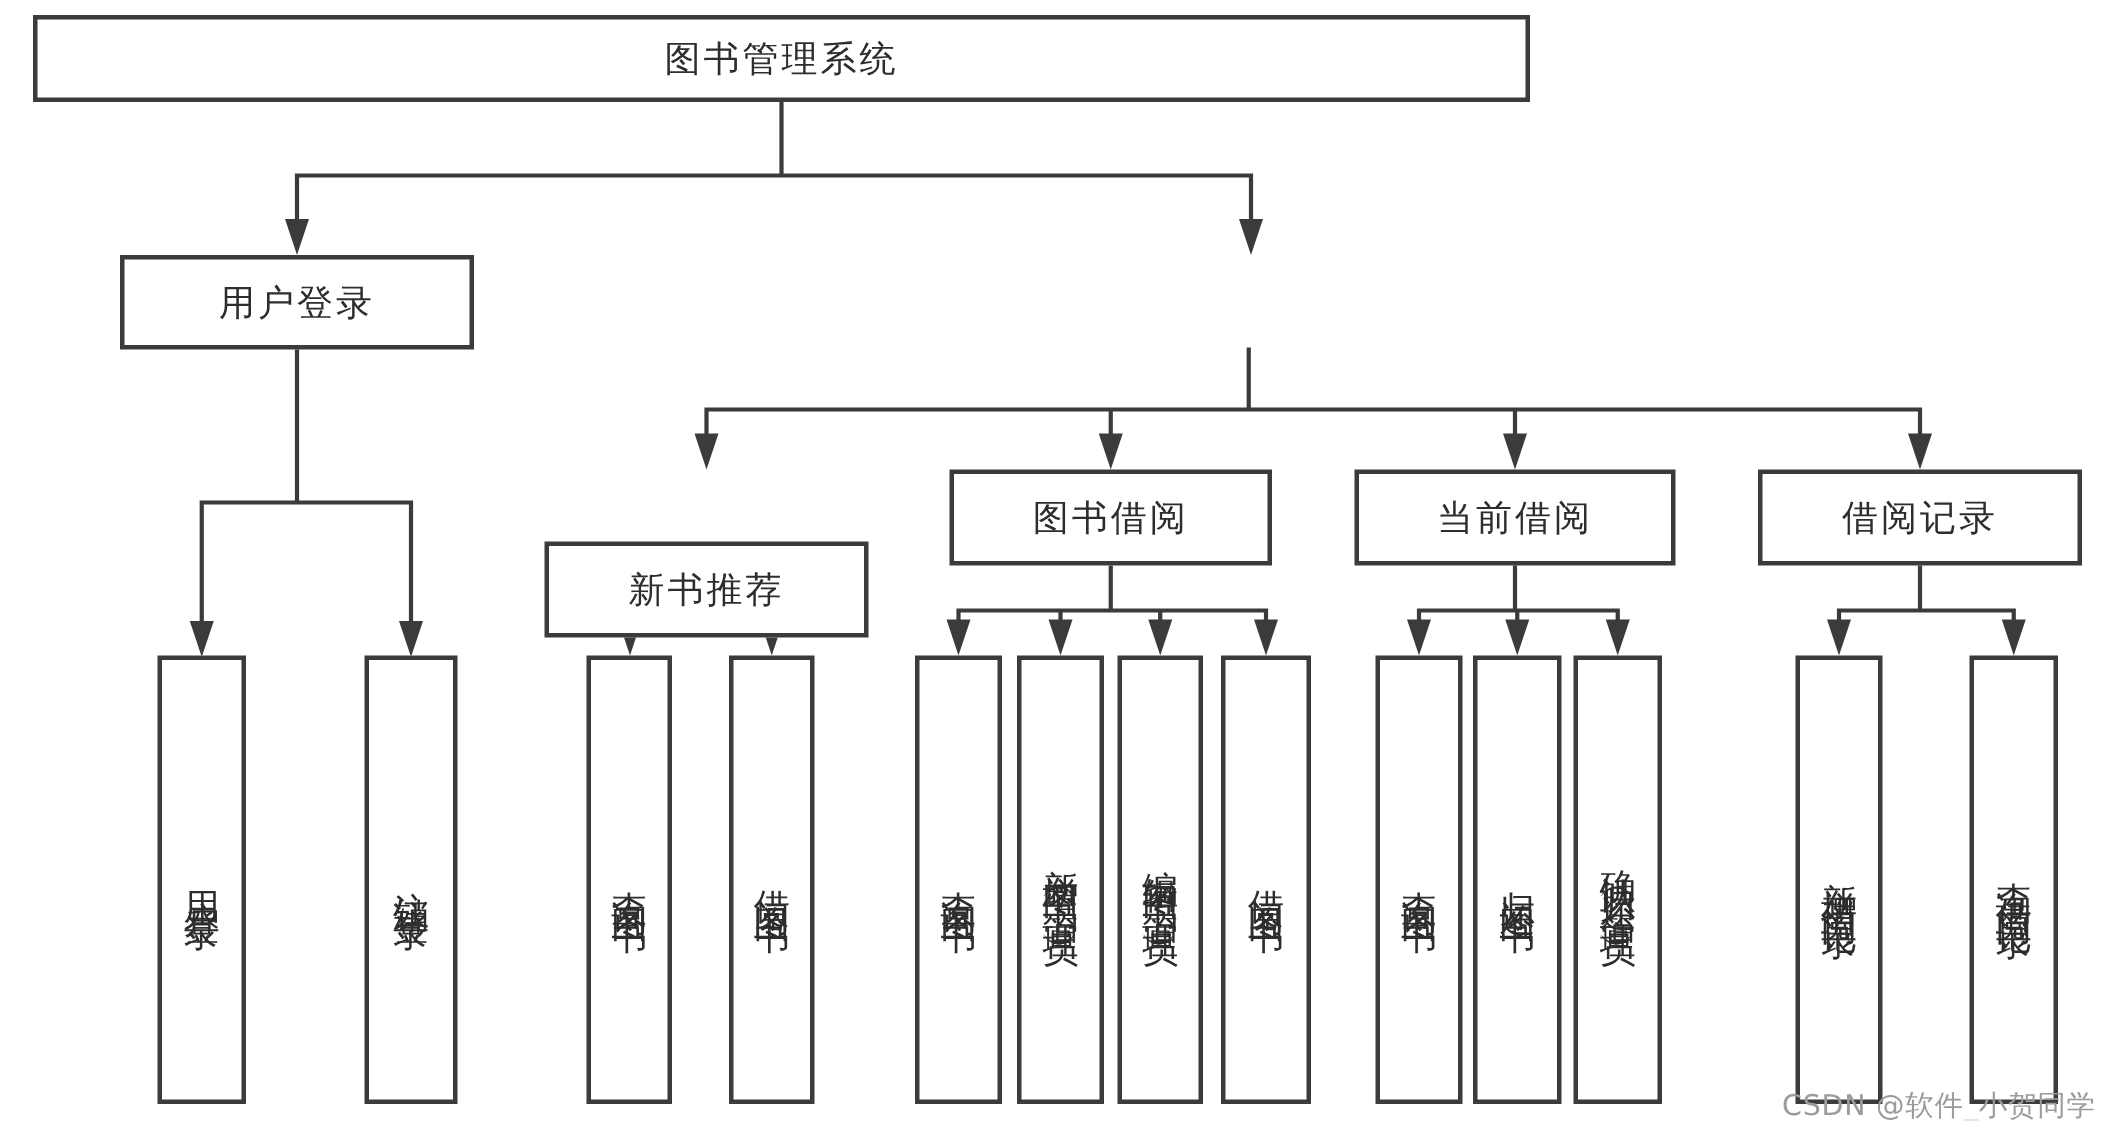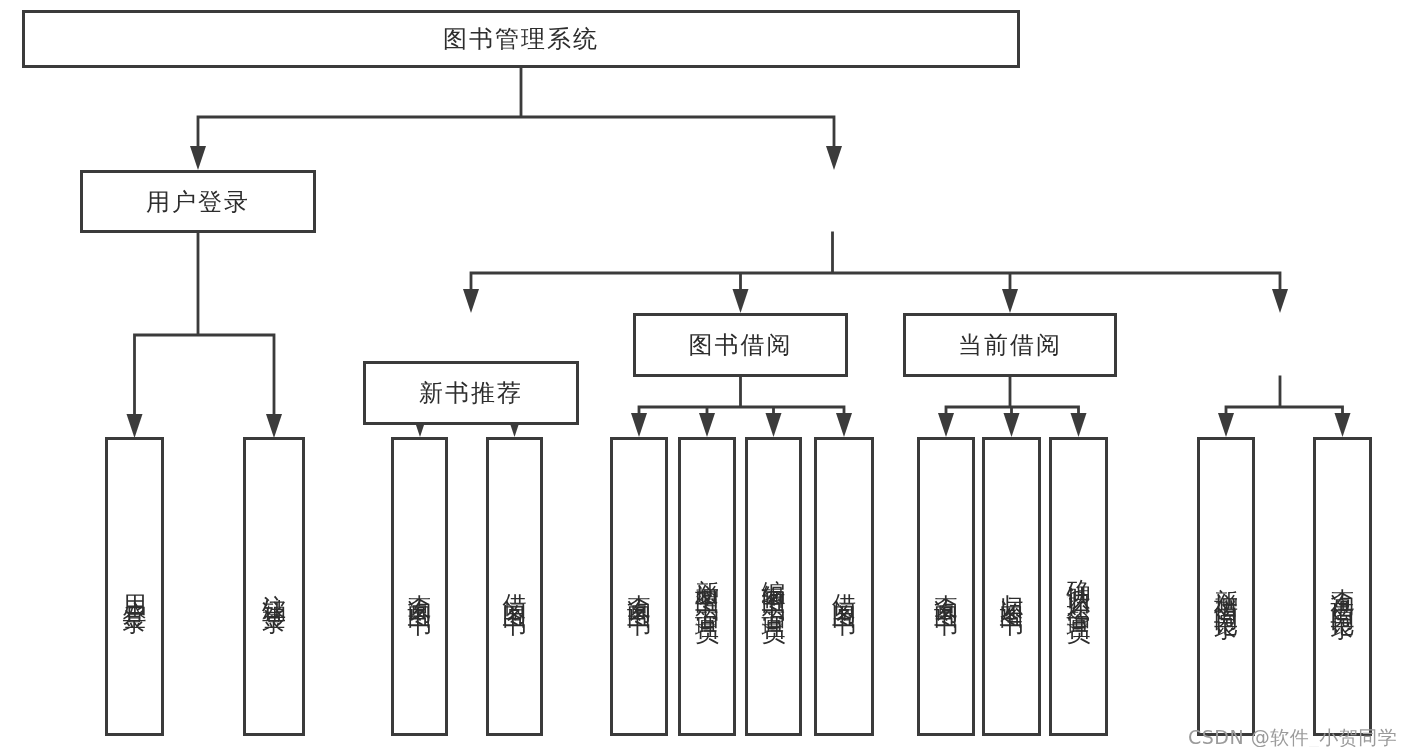--- a/index.html
+++ b/index.html
@@ -67,20 +67,21 @@
     <path class="ah" d="M1334.5 413 H1350.5 L1342.5 437 Z"></path>
   </svg>
 
   <div class="node h-node" style="left:22px; top:10px; width:998px; height:58px;">图书管理系统</div>
 
   <div class="node h-node" style="left:80px; top:170px; width:236px; height:63px;">用户登录</div>
 
   <div class="node h-node" style="left:363px; top:313px; width:216px; height:64px;margin-top:48px;">新书推荐</div>
   <div class="node h-node" style="left:903px; top:313px; width:214px; height:64px;">当前借阅</div>
   <div class="node h-node" style="left:633px; top:313px; width:215px; height:64px;">图书借阅</div>
+  <div class="node h-node" style="left:1172px; top:313px; width:216px; height:64px;">借阅记录</div>
 
   <div class="node v-node" style="left:105px; top:437px; width:59px; height:299px;">
     <span>用户登录</span>
   </div>
   <div class="node v-node" style="left:243px; top:437px; width:62px; height:299px;">
     <span>注销登录</span>
   </div>
 
   <div class="node v-node" style="left:391px; top:437px; width:57px; height:299px;">
     <span>查询图书</span>

